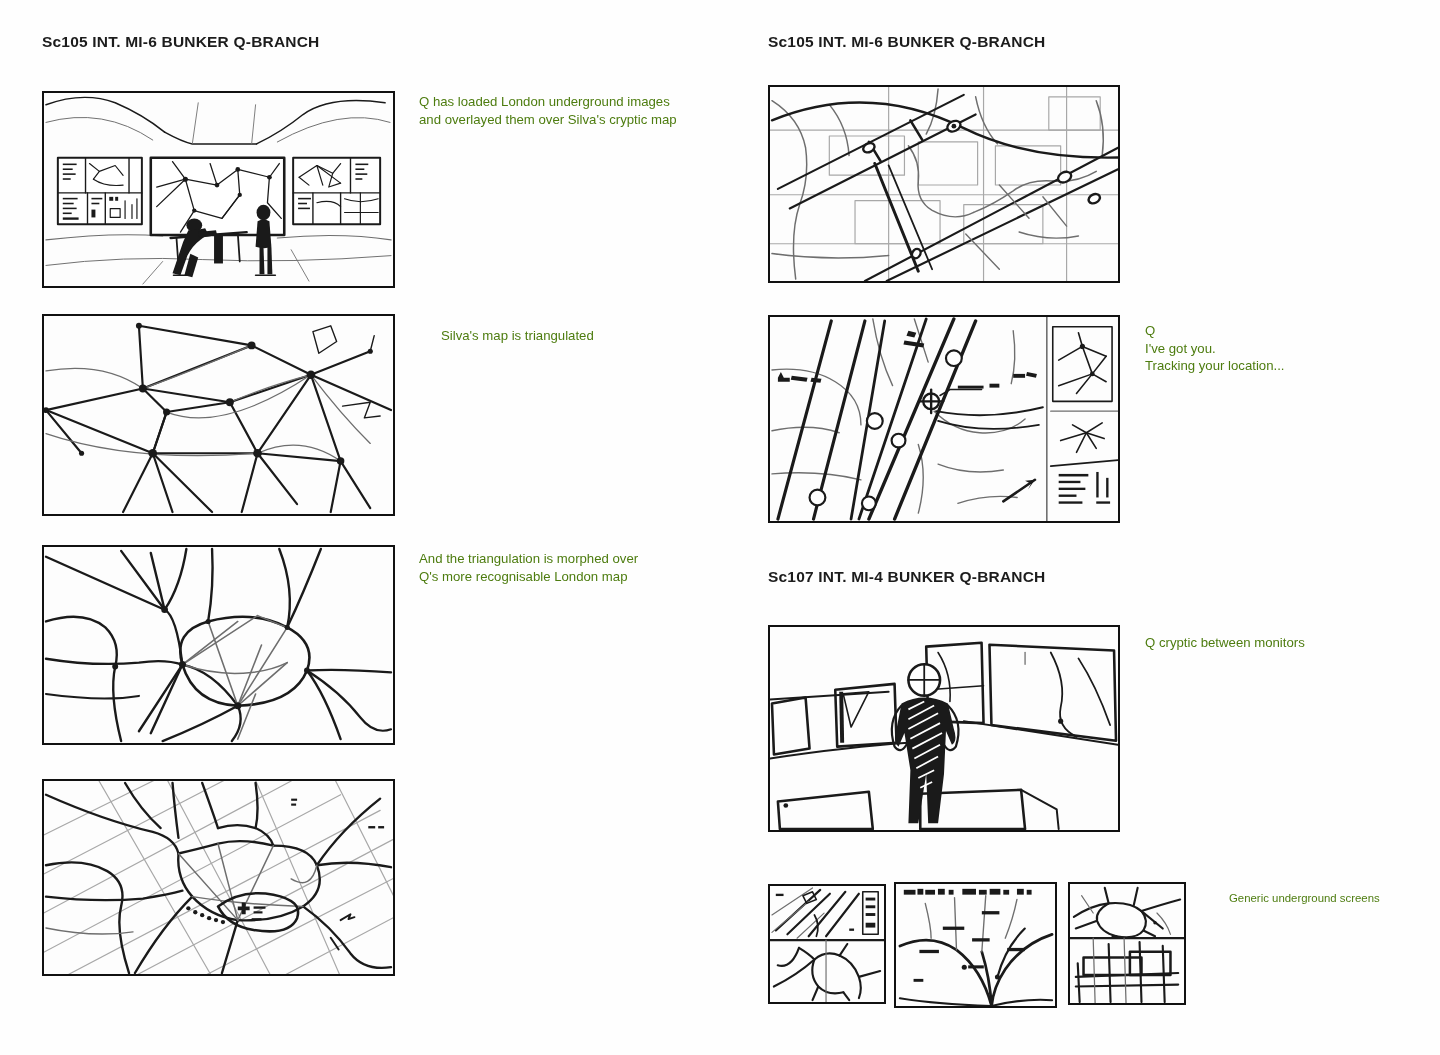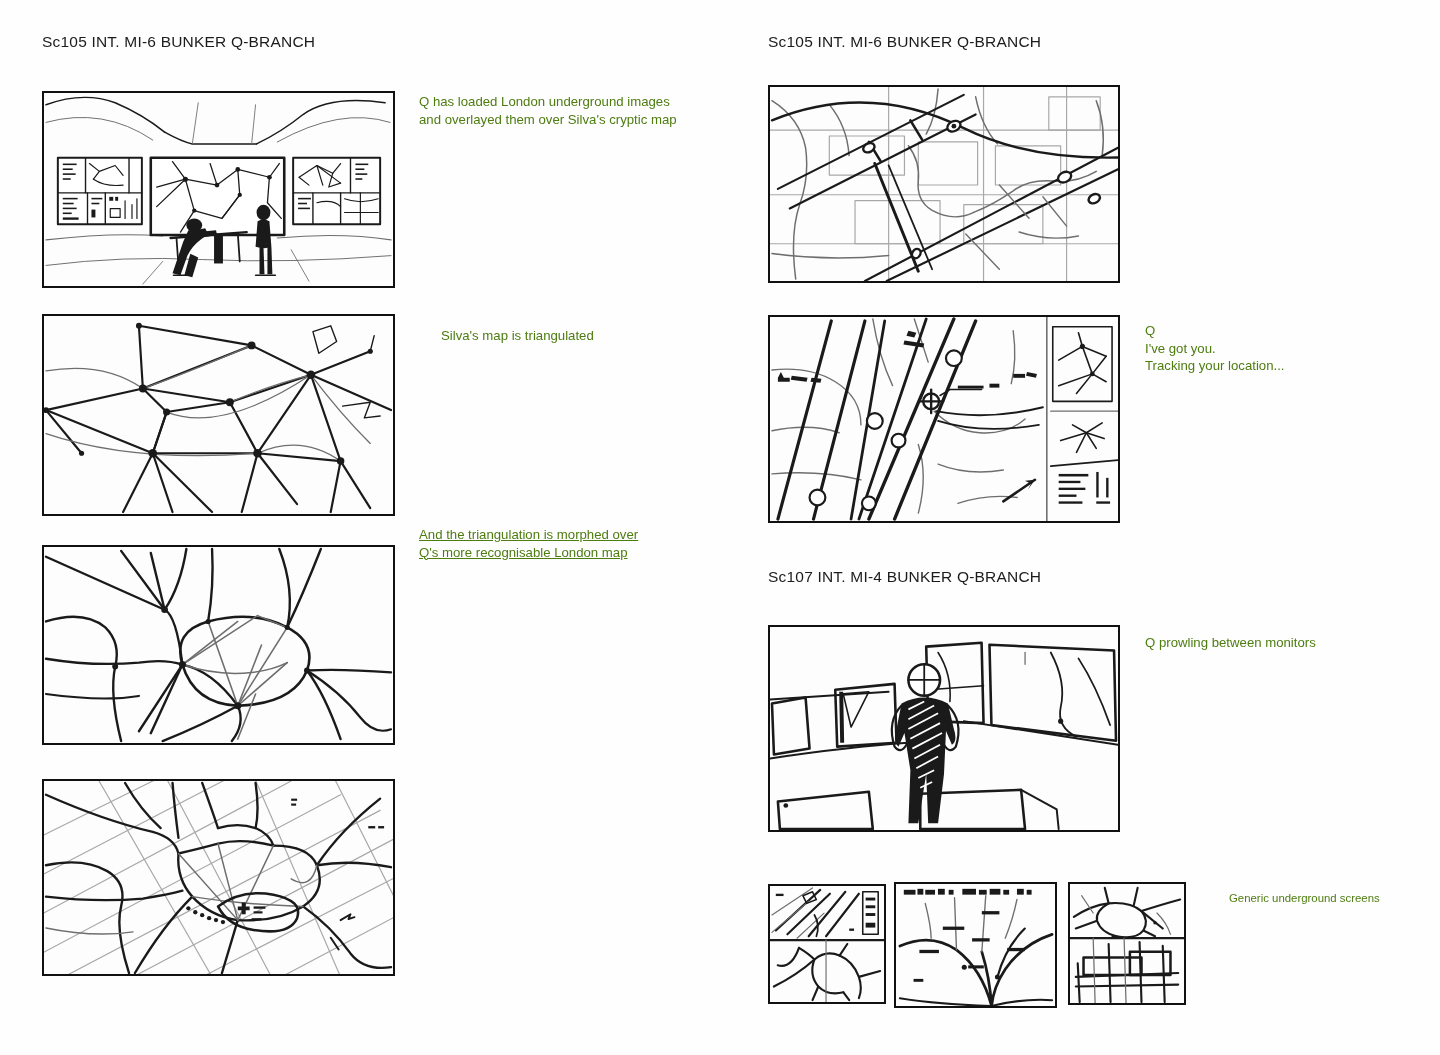--- a/index.html
+++ b/index.html
@@ -20,21 +20,21 @@
     position: absolute;
     inset: 0;
     background: #fefefe;
   }
   .scene-heading {
     position: absolute;
     font-size: 15.5px;
     letter-spacing: 0.2px;
     color: #1c1c1c;
     white-space: nowrap;
-    font-weight: 400;
+    font-weight: 700;
   }
   .caption {
     position: absolute;
     font-size: 13.2px;
     line-height: 17.5px;
     color: #4d7c0f;
     white-space: pre-line;
   }
   .caption.small {
     font-size: 11.4px;
@@ -63,21 +63,21 @@
   #panel-8 { left: 768px; top: 884px; width: 118px; height: 120px; }
   #panel-9 { left: 894px; top: 882px; width: 163px; height: 126px; }
   #panel-10 { left: 1068px; top: 882px; width: 118px; height: 123px; }
 
   #head-1 { left: 42px;  top: 33px; }
   #head-2 { left: 768px; top: 33px; }
   #head-3 { left: 768px; top: 568px; }
 
   #cap-1 { left: 419px;  top: 93px;  width: 300px; }
   #cap-2 { left: 419px;  top: 327px; width: 300px; margin-left: 22px; }
-  #cap-3 { left: 419px;  top: 526px; width: 300px; text-decoration: underline; }
+  #cap-3 { left: 419px;  top: 550px; width: 300px; }
   #cap-4 { left: 1145px; top: 322px; width: 290px; }
   #cap-5 { left: 1145px; top: 634px; width: 290px; }
   #cap-6 { left: 1229px; top: 891px; width: 250px; }
 
   .ink { fill: none; stroke: #1a1a1a; stroke-linecap: round; stroke-linejoin: round; }
   .ink-light { fill: none; stroke: #6e6e6e; stroke-linecap: round; stroke-linejoin: round; }
   .ink-faint { fill: none; stroke: #a8a8a8; stroke-linecap: round; stroke-linejoin: round; }
   .solid { fill: #1a1a1a; stroke: none; }
   .white { fill: #ffffff; }
 </style>
@@ -91,21 +91,21 @@
   <div class="scene-heading" id="head-3">Sc107 INT. MI-4 BUNKER Q-BRANCH</div>
 
   <div class="caption" id="cap-1">Q has loaded London underground images
 and overlayed them over Silva's cryptic map</div>
   <div class="caption" id="cap-2">Silva's map is triangulated</div>
   <div class="caption" id="cap-3">And the triangulation is morphed over
 Q's more recognisable London map</div>
   <div class="caption" id="cap-4">Q
 I've got you.
 Tracking your location...</div>
-  <div class="caption" id="cap-5">Q prowling between monitors</div>
+  <div class="caption" id="cap-5">Q cryptic between monitors</div>
   <div class="caption small" id="cap-6">Generic underground screens</div>
 
   <div class="panel" id="panel-1">
     <svg viewBox="0 0 353 197" preserveAspectRatio="none">
 
       <path class="ink" stroke-width="1.5" d="M2 12 Q 40 -2 72 10 Q 100 22 122 40"></path>
       <path class="ink" stroke-width="1.5" d="M122 40 Q 140 50 150 52 L 215 52"></path>
       <path class="ink" stroke-width="1.5" d="M215 52 Q 240 40 262 22 Q 290 2 345 10"></path>
       <path class="ink-light" stroke-width="1" d="M2 30 Q 60 14 110 48"></path>
       <path class="ink-light" stroke-width="1" d="M350 30 Q 300 14 236 50"></path>

